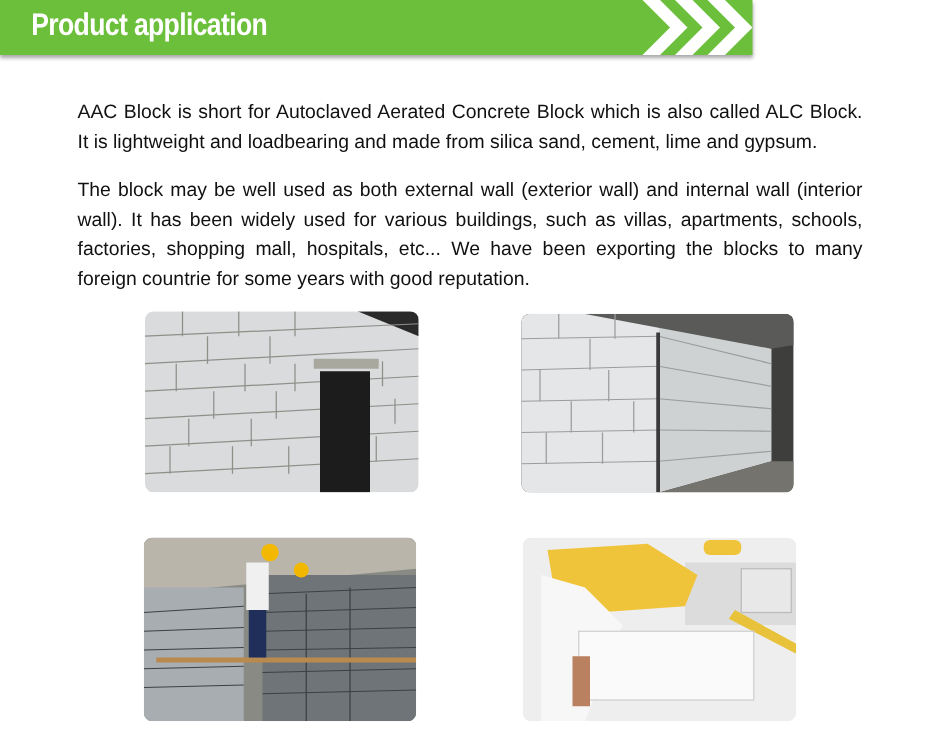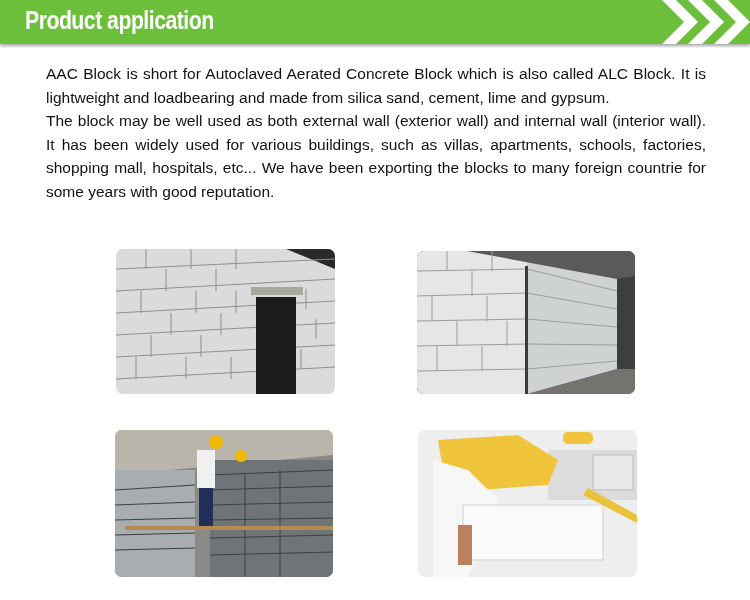--- a/index.html
+++ b/index.html
@@ -1,21 +1,21 @@
 <!DOCTYPE html>
 <html><head>
 <meta charset="utf-8">
 <style>
   html, body { margin:0; padding:0; background:#ffffff; }
   body { width:750px; height:600px; position:relative; overflow:hidden; font-family:"Liberation Sans", sans-serif; }
-  .banner { position:absolute; left:0; top:0; width:750px; height:44px; background:#6cbf3a; box-shadow:0 2px 3px rgba(0,0,0,0.35); overflow:hidden; }
+  .banner { position:absolute; left:0; top:0; width:602px; height:44px; background:#6cbf3a; box-shadow:0 2px 3px rgba(0,0,0,0.35); overflow:hidden; }
   .banner-title { position:absolute; left:25px; top:3px; font-family:"Liberation Sans", sans-serif; font-weight:bold; font-size:25px; color:#ffffff; letter-spacing:-0.6px; transform:scaleX(0.85); transform-origin:left center; line-height:34px; }
   .chevrons { position:absolute; right:0; top:0; width:110px; height:44px; }
   .content { position:absolute; left:46px; top:62px; width:660px; font-size:15.5px; line-height:23.5px; color:#111; text-align:justify; }
-  .content p { margin:0; }
+  .content p { margin:16px; }
   .photo { position:absolute; border-radius:7px; overflow:hidden; }
   .photo svg { display:block; width:100%; height:100%; }
 </style>
 </head>
 <body>
 
 <div class="banner">
   <div class="banner-title">Product application</div>
   <svg class="chevrons" viewBox="0 0 110 44">
     <polygon points="22,0 36,0 58,22 36,44 22,44 44,22" fill="#ffffff"></polygon>

